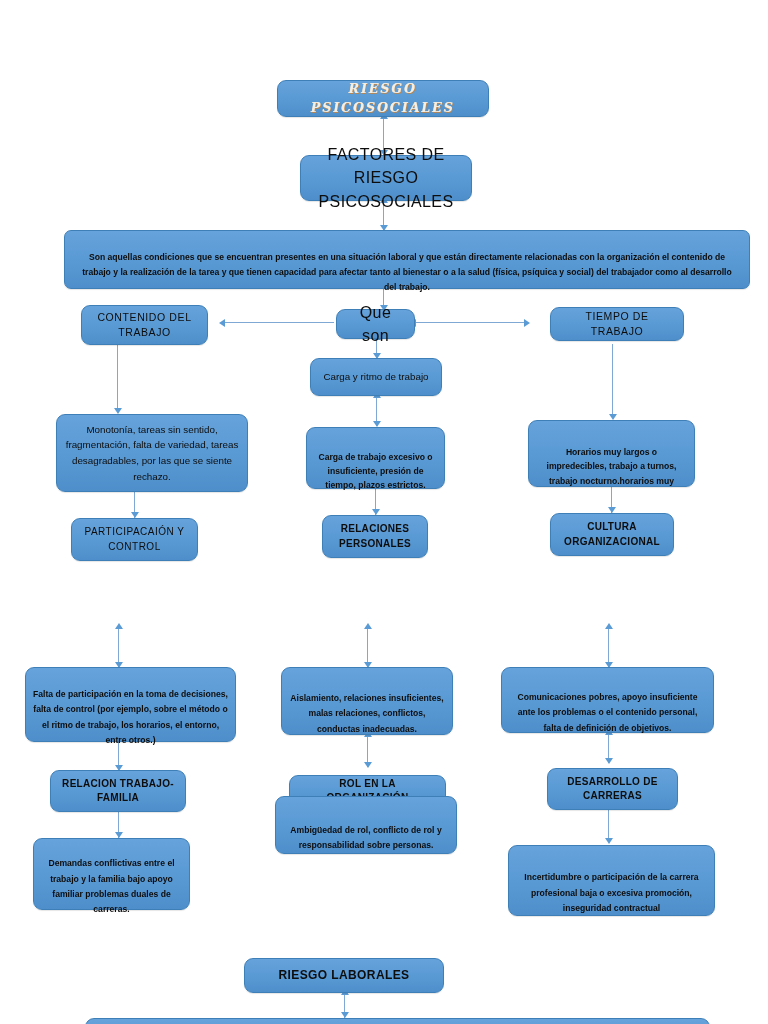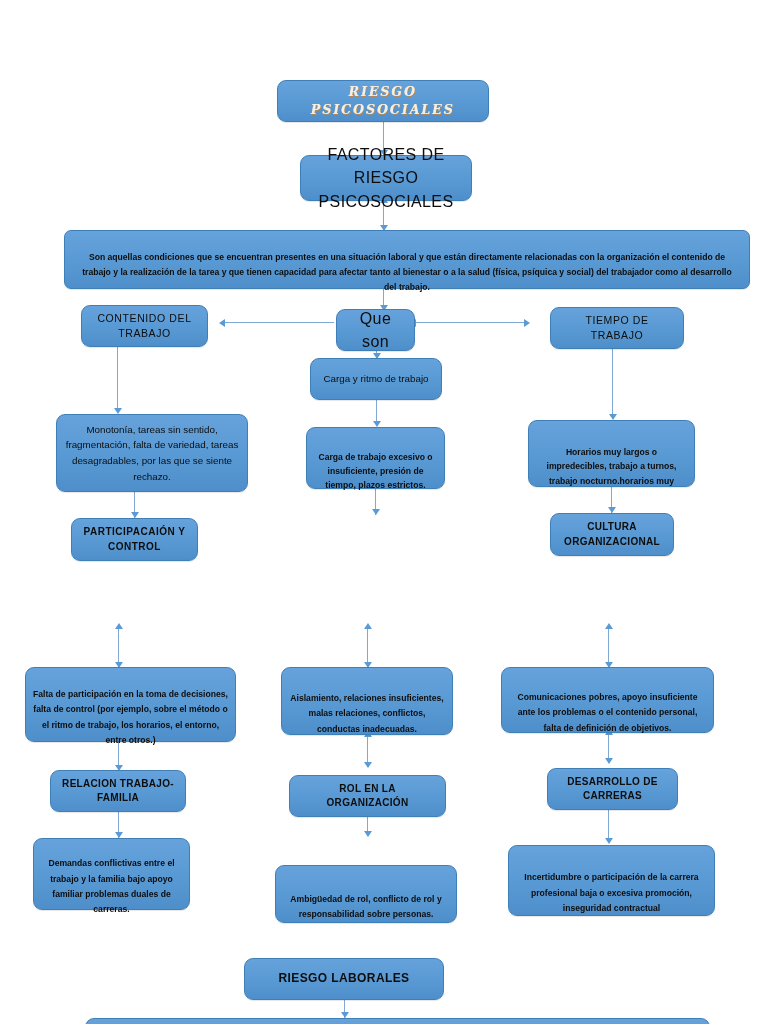--- a/index.html
+++ b/index.html
@@ -23,21 +23,21 @@
     box-sizing: border-box;
     background: linear-gradient(180deg, #66A2DB 0%, #5B9BD5 45%, #4E8FCB 100%);
     border: 1px solid #3E7FB8;
     border-radius: 9px;
     color: #0d0d0d;
     display: flex;
     align-items: center;
     justify-content: flex-end;
     text-align: center;
     line-height: 1.45;
-    padding: 20px 7px;
+    padding: 14px 7px;
     box-shadow: 0 1px 1px rgba(0,0,0,0.10);
   }
   .node span { display: block; width: 100%; }
 
   
   .t-cap {
     font-size: 10.5px;
     font-weight: 400;
     letter-spacing: 0.6px;
   }
@@ -226,23 +226,26 @@
 
   <div class="node" style="left:306px; top:427px; width:139px; height:62px;">
     <span class="t-body-sm" style="line-height:1.65;">Carga de trabajo excesivo o insuficiente, presión de tiempo, plazos estrictos.</span>
   </div>
 
   <div class="node" style="left:528px; top:420px; width:167px; height:67px;">
     <span class="t-body-sm" style="line-height:1.7;">Horarios muy largos o impredecibles, trabajo a turnos, trabajo nocturno.horarios muy</span>
   </div>
 
   <div class="node" style="left:71px; top:518px; width:127px; height:43px;">
-    <span class="t-cap-b" style="font-weight:700; letter-spacing:0.5px;">PARTICIPACAIÓN Y CONTROL</span>
-  </div>
-
+    <span class="t-cap-b" style="font-weight:400; letter-spacing:0.5px;">PARTICIPACAIÓN Y CONTROL</span>
+  </div>
+
+  <div class="node" style="left:322px; top:515px; width:106px; height:43px;">
+    <span class="t-cap-b">RELACIONES PERSONALES</span>
+  </div>
 
   <div class="node" style="left:550px; top:513px; width:124px; height:43px;">
     <span class="t-cap-b">CULTURA ORGANIZACIONAL</span>
   </div>
 
   <div class="node" style="left:25px; top:667px; width:211px; height:75px;">
     <span class="t-body-sm" style="line-height:1.75;">Falta de participación en la toma de decisiones, falta de control (por ejemplo, sobre el método o el ritmo de trabajo, los horarios, el entorno, entre otros.)</span>
   </div>
 
   <div class="node" style="left:281px; top:667px; width:172px; height:68px;">
@@ -262,21 +265,21 @@
   </div>
 
   <div class="node" style="left:547px; top:768px; width:131px; height:42px;">
     <span class="t-cap-b">DESARROLLO DE CARRERAS</span>
   </div>
 
   <div class="node" style="left:33px; top:838px; width:157px; height:72px;">
     <span class="t-body-sm" style="line-height:1.8;">Demandas conflictivas entre el trabajo y la familia bajo apoyo familiar problemas duales de carreras.</span>
   </div>
 
-  <div class="node" style="left:275px; top:865px; width:182px; height:58px;">
+  <div class="node" style="left:275px; top:796px; width:182px; height:58px;">
     <span class="t-body-sm" style="line-height:1.8;">Ambigüedad de rol, conflicto de rol y responsabilidad sobre personas.</span>
   </div>
 
   <div class="node" style="left:508px; top:845px; width:207px; height:71px;">
     <span class="t-body-sm" style="line-height:1.8;">Incertidumbre o participación de la carrera profesional baja o excesiva promoción, inseguridad contractual</span>
   </div>
 
   <div class="node" style="left:244px; top:958px; width:200px; height:35px;">
     <span class="t-bold-big">RIESGO LABORALES</span>
   </div>

